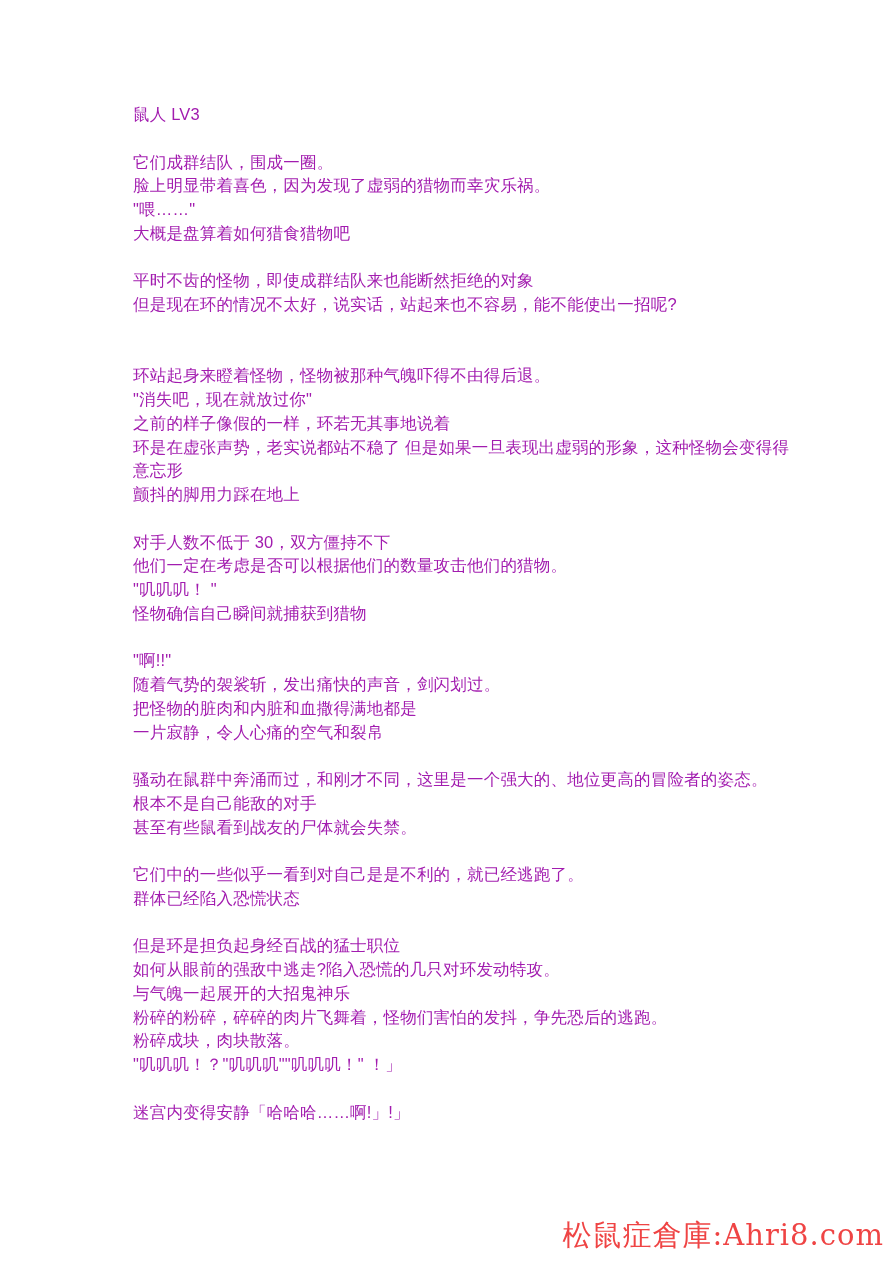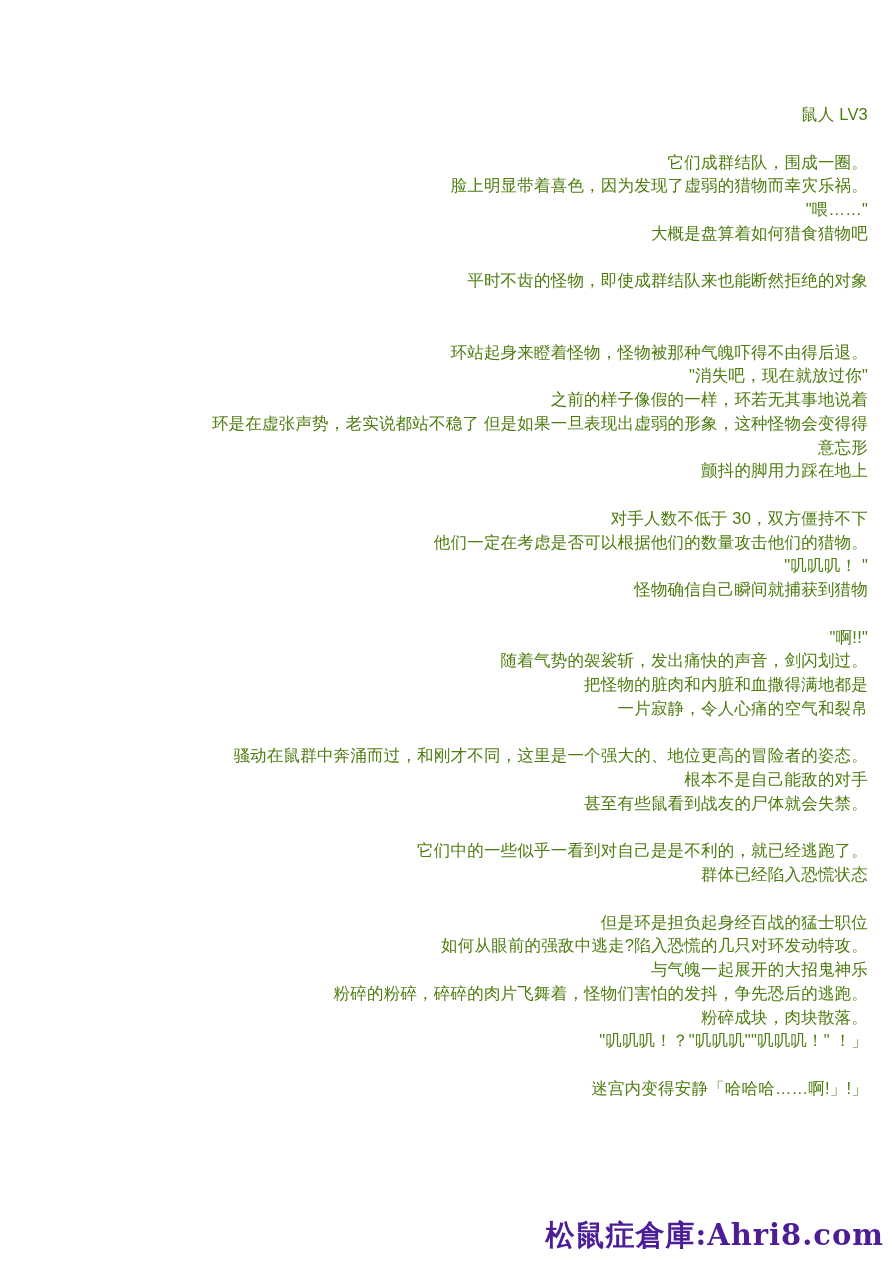--- a/index.html
+++ b/index.html
@@ -41,29 +41,30 @@
     font-family: "DejaVu Serif", "Liberation Serif", serif;
     font-size: 29px;
     letter-spacing: 1px;
     white-space: nowrap;
   }
 </style>
 </head>
 <body>
 
 <div class="page">
-  <div class="text-body" id="text-body" style="color: #4d7c0f; text-align: right;">
+  <div class="text-body" id="text-body" style="color: #a21caf;">
       <div class="line">鼠人 LV3</div>
       <div class="line"> </div>
       <div class="line">它们成群结队，围成一圈。</div>
       <div class="line">脸上明显带着喜色，因为发现了虚弱的猎物而幸灾乐祸。</div>
       <div class="line">"喂……"</div>
       <div class="line">大概是盘算着如何猎食猎物吧</div>
       <div class="line"> </div>
       <div class="line">平时不齿的怪物，即使成群结队来也能断然拒绝的对象</div>
+      <div class="line">但是现在环的情况不太好，说实话，站起来也不容易，能不能使出一招呢?</div>
       <div class="line"> </div>
       <div class="line"> </div>
       <div class="line">环站起身来瞪着怪物，怪物被那种气魄吓得不由得后退。</div>
       <div class="line">"消失吧，现在就放过你"</div>
       <div class="line">之前的样子像假的一样，环若无其事地说着</div>
       <div class="line">环是在虚张声势，老实说都站不稳了 但是如果一旦表现出虚弱的形象，这种怪物会变得得</div>
       <div class="line">意忘形</div>
       <div class="line">颤抖的脚用力踩在地上</div>
       <div class="line"> </div>
       <div class="line">对手人数不低于 30，双方僵持不下</div>
@@ -85,14 +86,14 @@
       <div class="line"> </div>
       <div class="line">但是环是担负起身经百战的猛士职位</div>
       <div class="line">如何从眼前的强敌中逃走?陷入恐慌的几只对环发动特攻。</div>
       <div class="line">与气魄一起展开的大招鬼神乐</div>
       <div class="line">粉碎的粉碎，碎碎的肉片飞舞着，怪物们害怕的发抖，争先恐后的逃跑。</div>
       <div class="line">粉碎成块，肉块散落。</div>
       <div class="line">"叽叽叽！？"叽叽叽""叽叽叽！" ！」</div>
       <div class="line"> </div>
       <div class="line">迷宫内变得安静「哈哈哈……啊!」!」</div>
     </div>
-  <div class="watermark" style="color: #4c1d95; font-weight: bold;">松鼠症倉庫:Ahri8.com</div>
+  <div class="watermark" style="color: #ef4444;">松鼠症倉庫:Ahri8.com</div>
 </div>
 
 </body></html>

